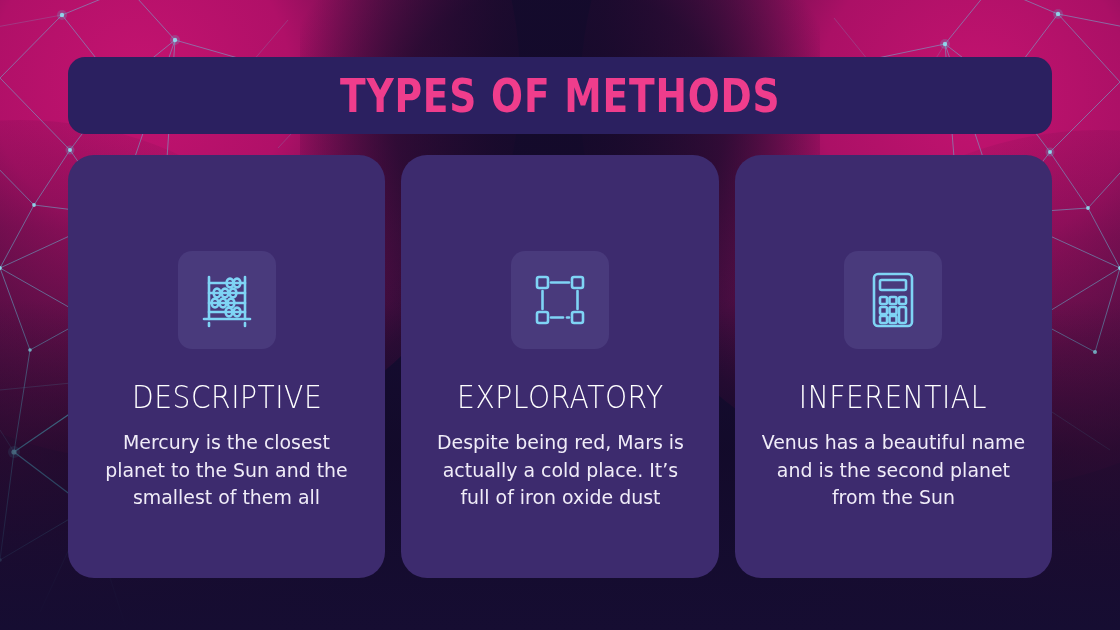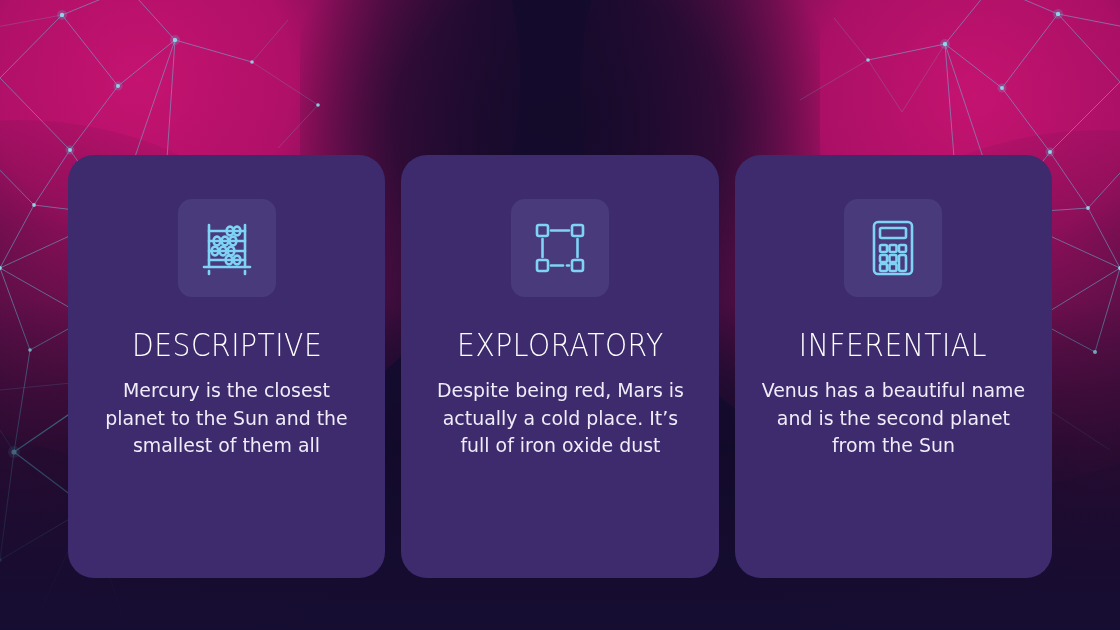--- a/index.html
+++ b/index.html
@@ -160,21 +160,21 @@
     display: flex;
     gap: 16px;
   }
   .card {
     flex: 1 1 0;
     background: #3d2b6e;
     border-radius: 26px;
     display: flex;
     flex-direction: column;
     align-items: center;
-    padding-top: 44px;
+    padding-top: 96px;
     box-sizing: border-box;
   }
   .icon-tile {
     width: 98px;
     height: 98px;
     border-radius: 14px;
     background: #493a7c;
     display: flex;
     align-items: center;
     justify-content: center;
@@ -338,20 +338,23 @@
         <circle class="halo" cx="1035" cy="320" r="5"></circle>
         <circle cx="1035" cy="320" r="2.2"></circle>
         <circle cx="1095" cy="352" r="2"></circle>
         <circle cx="1000" cy="378" r="1.8"></circle>
       </g>
     </svg>
 
     <div class="vignette-bottom"></div>
   </div>
 
+  <div class="title-bar">
+    <div class="title-text">TYPES OF METHODS</div>
+  </div>
 
   <div class="cards">
 
     <div class="card">
       <div class="icon-tile">
         <svg width="62" height="62" viewBox="0 0 62 62" fill="none" stroke="#7fd4f5" stroke-width="2.6" stroke-linecap="round" stroke-linejoin="round">
           <line x1="13" y1="8" x2="13" y2="50"></line>
           <line x1="49" y1="8" x2="49" y2="50"></line>
           <line x1="8" y1="50" x2="54" y2="50"></line>
           <line x1="13" y1="54" x2="13" y2="57"></line>

